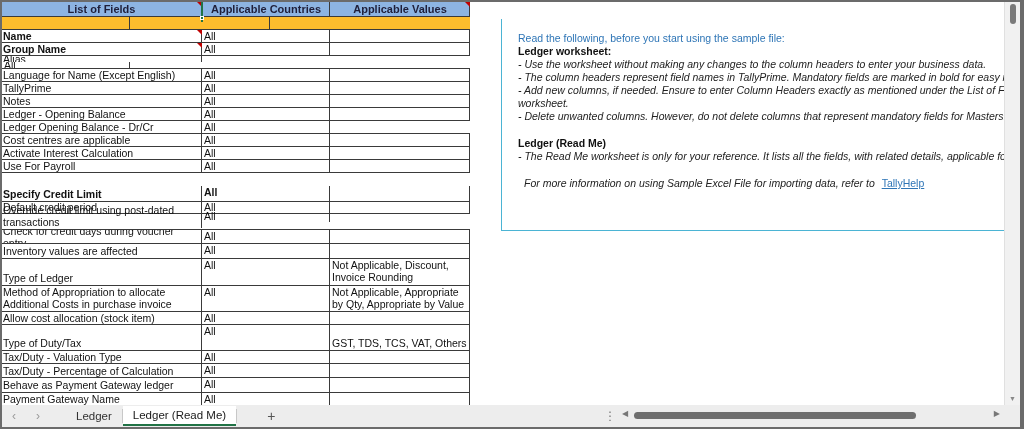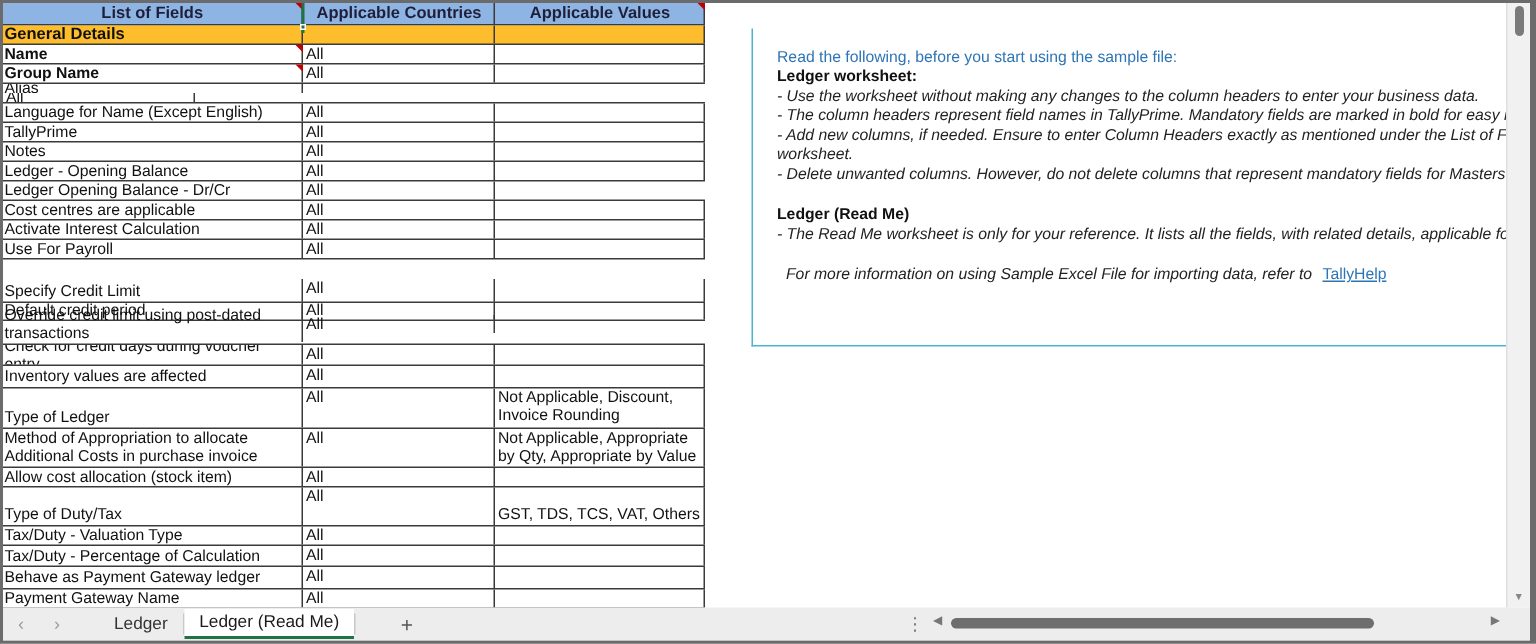--- a/index.html
+++ b/index.html
@@ -55,21 +55,20 @@
   <div class="grid">
     <div class="row hdr" style="top:0;height:15px;">
       <div class="cell c1">List of Fields</div>
       <div class="cell c2">Applicable Countries</div>
       <div class="cell c3">Applicable Values</div>
     </div>
     <div class="note-flag" style="left:195px;top:0;"></div>
     <div class="note-flag" style="left:463px;top:0;"></div>
 
     <div class="row sec" style="top:15px;height:13px;">
-      <div class="cell c1">General Details</div>
       <div class="cell c2"></div>
       <div class="cell c3"></div>
     </div>
 
     <div class="sel-border"></div>
     <div class="sel-handle"></div>
 
     <div class="row" style="top:28px;height:13px;">
       <div class="cell c1 bold center">Name</div>
       <div class="cell c2 center">All</div>
@@ -125,21 +124,21 @@
     <div class="row" style="top:158px;height:13px;">
       <div class="cell c1 center">Use For Payroll</div>
       <div class="cell c2 center">All</div>
       <div class="cell c3 center"></div>
     </div>
     <div class="row" style="top:171px;height:13px;margin-top:28px;">
       <div class="cell c1 center">Default credit period</div>
       <div class="cell c2 center">All</div>
       <div class="cell c3 center"></div>
     </div>
-    <div class="row" style="top:184px;height:16px;">
+    <div class="row" style="top:184px;height:16px;font-weight:bold;">
       <div class="cell c1 center">Specify Credit Limit</div>
       <div class="cell c2 top">All</div>
       <div class="cell c3 top"></div>
     </div>
     <div class="row" style="top:200px;height:28px;align-items:center;">
       <div class="cell c1 top" style="padding-top:1px;">Override credit limit using post-dated transactions</div>
       <div class="cell c2 top">All</div>
       <div class="cell c3 top"></div>
     </div>
     <div class="row" style="top:228px;height:14px;">

